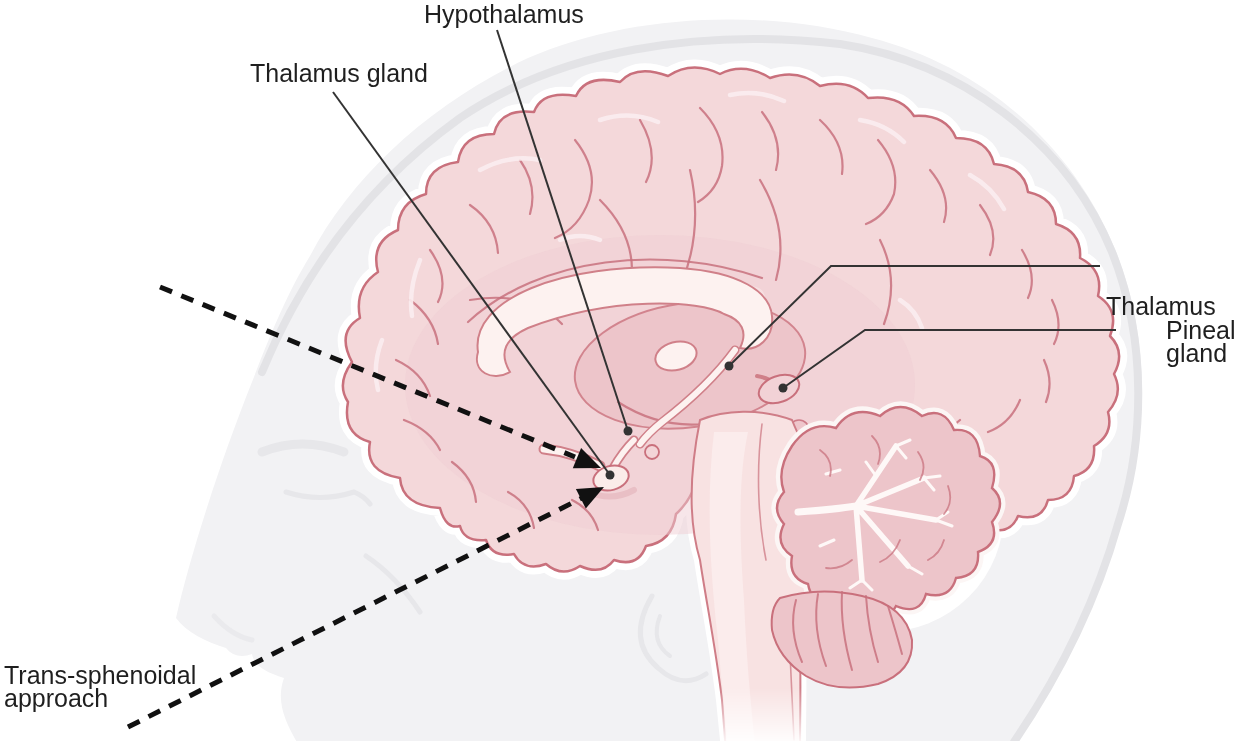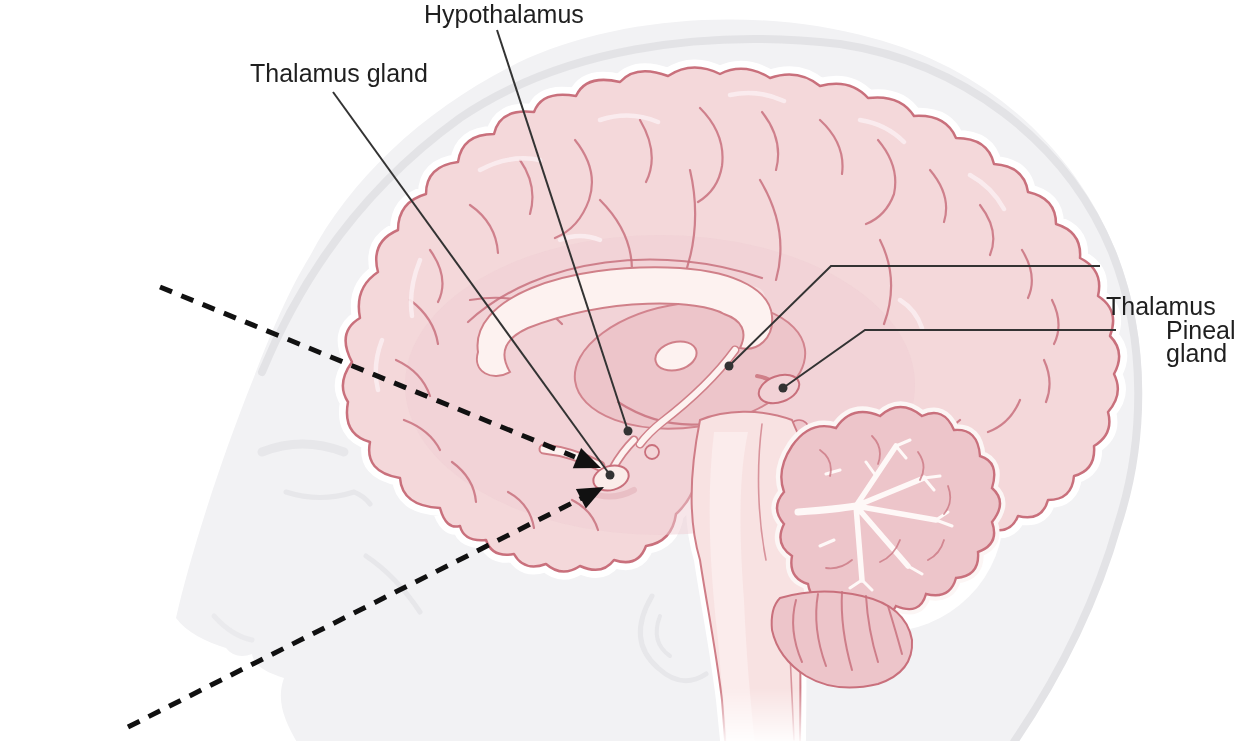--- a/index.html
+++ b/index.html
@@ -240,16 +240,18 @@
       </g>
       <g>
         <line class="dash" x1="128" y1="727" x2="582" y2="498"></line>
         <polygon class="arrowhead" points="604,487 585.8,508.5 575.9,488.9"></polygon>
       </g>
     </g>
   </svg>
 
   <div class="label" style="left:424px;top:3px;">Hypothalamus</div>
   <div class="label" style="left:250px;top:62px;">Thalamus gland</div>
+  <div class="label" style="left:4px;top:664px;">Trans-sphenoidal
+approach</div>
   <div class="label" style="left:1106px;top:255px;margin-top:40px;">Thalamus</div>
   <div class="label" style="left:1122px;top:319px;margin-left:44px;">Pineal gland</div>
 
 </div>
 
 </body></html>

